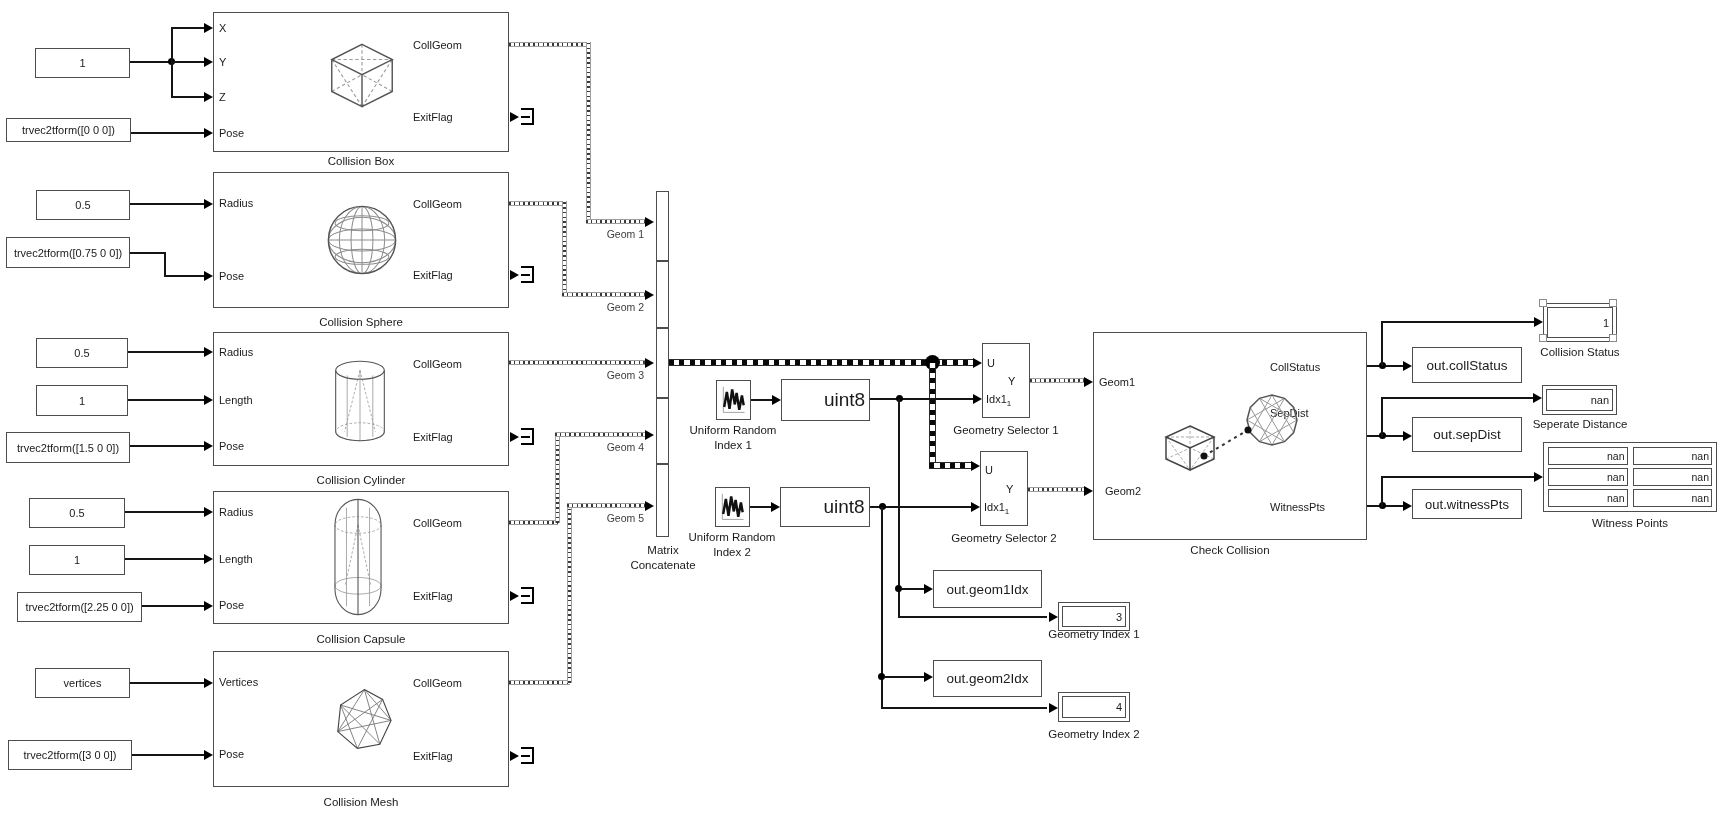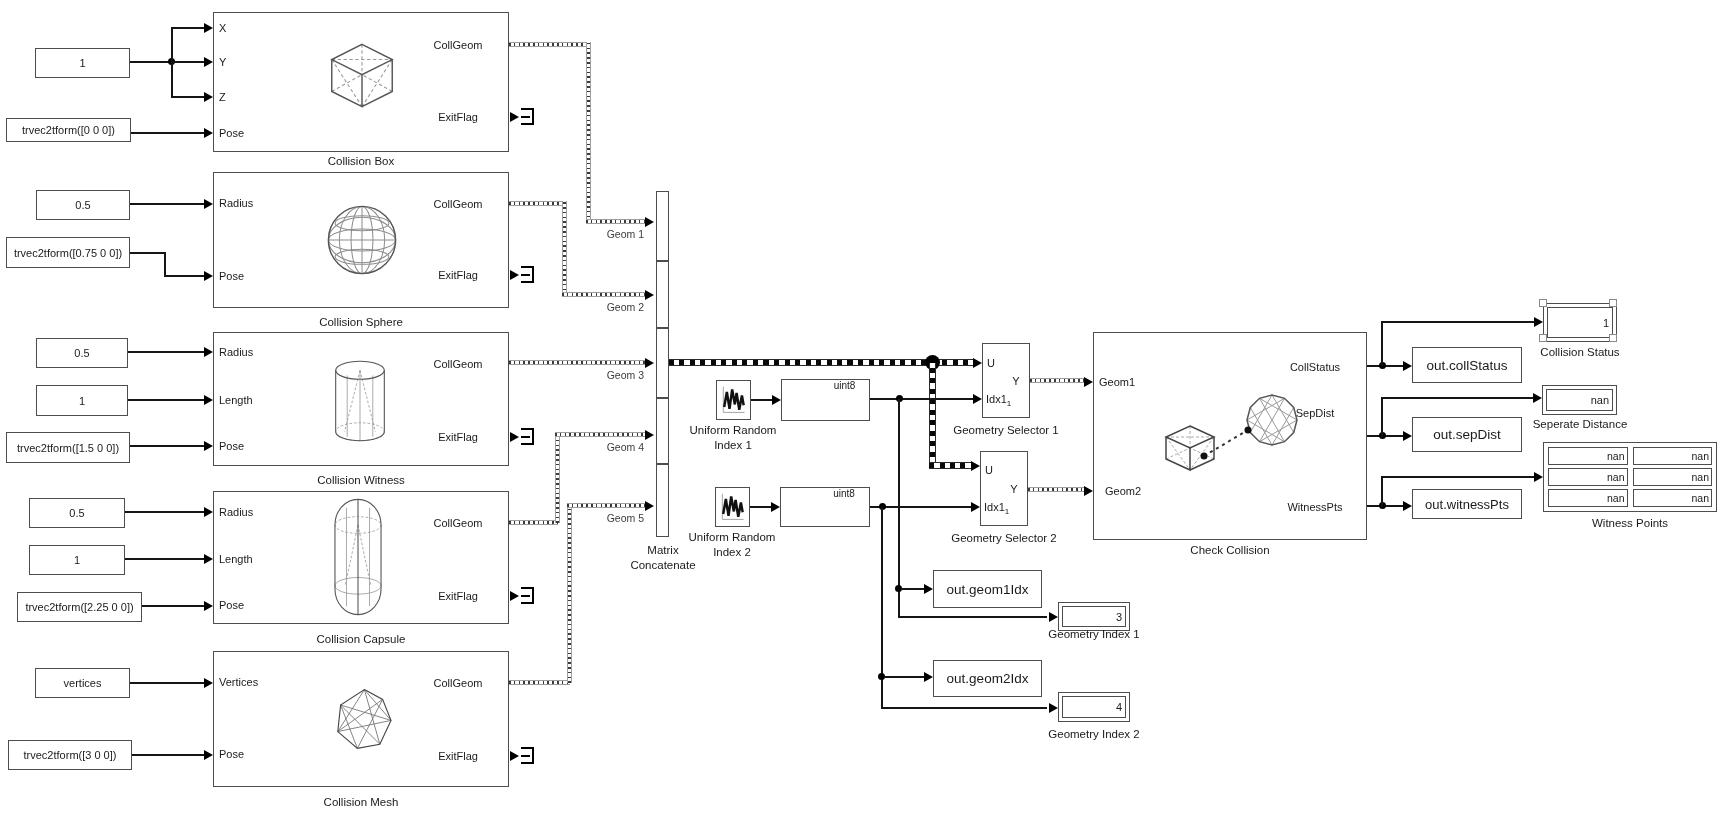--- a/index.html
+++ b/index.html
@@ -1,21 +1,21 @@
 <!DOCTYPE html>
 <html><head>
 <meta charset="utf-8">
 <style>
   html,body{margin:0;padding:0;background:#fff;}
   #canvas{position:relative;width:1730px;height:815px;background:#fff;
     font-family:"Liberation Sans",sans-serif;color:#1a1a1a;overflow:hidden;}
   .blk{position:absolute;border:1.6px solid #4d4d4d;background:#fff;box-sizing:border-box;}
   .cap{position:absolute;font-size:11.5px;color:#1a1a1a;text-align:center;white-space:nowrap;}
   .portL{position:absolute;font-size:11px;line-height:14px;white-space:nowrap;}
-  .portR{position:absolute;font-size:11px;line-height:14px;white-space:nowrap;text-align:center;}
+  .portR{position:absolute;font-size:11px;line-height:14px;white-space:nowrap;text-align:left;}
   .cval{position:absolute;font-size:11px;display:flex;align-items:center;justify-content:center;
     border:1.6px solid #4d4d4d;background:#fff;box-sizing:border-box;white-space:nowrap;}
   .wh{position:absolute;height:1.6px;background:#151515;}
   .wv{position:absolute;width:1.6px;background:#151515;}
   .rail-h{position:absolute;height:3px;border-top:1.6px solid #9e9e9e;border-bottom:1.6px solid #9e9e9e;
     background:repeating-linear-gradient(90deg,#3a3a3a 0 1.6px,#fff 1.6px 4.8px);}
   .rail-v{position:absolute;width:3px;border-left:1.6px solid #9e9e9e;border-right:1.6px solid #9e9e9e;
     background:repeating-linear-gradient(0deg,#3a3a3a 0 1.6px,#fff 1.6px 4.8px);}
   .chk-h{position:absolute;height:5px;border-top:1.6px solid #2a2a2a;border-bottom:1.6px solid #2a2a2a;
     background:repeating-linear-gradient(90deg,#0a0a0a 0 5px,#fff 5px 10.5px);}
@@ -24,21 +24,21 @@
   .arr{position:absolute;width:0;height:0;border-left:9px solid #000;
     border-top:5px solid transparent;border-bottom:5px solid transparent;}
   .dot{position:absolute;width:7px;height:7px;background:#000;border-radius:50%;}
   .bigdot{position:absolute;width:15px;height:15px;background:#000;border-radius:50%;}
   .term{position:absolute;width:13px;height:17px;border-top:2px solid #000;
     border-bottom:2px solid #000;border-right:2px solid #000;box-sizing:border-box;}
   .term .mid{position:absolute;left:0;top:6px;width:9px;height:2px;background:#000;}
   .siglbl{position:absolute;font-size:10.5px;color:#3c3c3c;text-align:right;white-space:nowrap;}
   .tw{position:absolute;border:1.6px solid #4d4d4d;background:#fff;display:flex;align-items:center;
     justify-content:center;font-size:13.5px;box-sizing:border-box;white-space:nowrap;}
-  .bigtxt{position:absolute;display:flex;align-items:flex-start;justify-content:center;font-size:10px;padding-left:38px;}
+  .bigtxt{position:absolute;display:flex;align-items:center;justify-content:center;font-size:19px;padding-left:38px;}
   .disp{position:absolute;border:1.6px solid #4d4d4d;background:#fff;padding:3px;box-sizing:border-box;}
   .disp .in{border:1.6px solid #4d4d4d;width:100%;height:100%;box-sizing:border-box;font-size:11px;
     display:flex;align-items:center;justify-content:flex-end;padding-right:3px;background:#fff;}
   .handle{position:absolute;width:8px;height:8px;background:#fff;border:1.5px solid #8a8a8a;box-sizing:border-box;}
   .wgrid{position:absolute;border:1.6px solid #4d4d4d;background:#fff;box-sizing:border-box;
     display:grid;grid-template-columns:1fr 1fr;grid-template-rows:1fr 1fr 1fr;gap:3px 5px;padding:4px;}
   .wgrid .cell{border:1.5px solid #4d4d4d;font-size:10.5px;display:flex;align-items:center;
     justify-content:flex-end;padding-right:2px;background:#fff;}
   svg{position:absolute;}
 </style>
@@ -148,21 +148,21 @@
     <g fill="none" stroke="#9a9a9a" stroke-width="1.3">
       <ellipse cx="50" cy="118" rx="38" ry="14" stroke-dasharray="4 3"></ellipse>
       <path d="M50,22 L26,118 M50,22 L74,118" stroke-dasharray="4 3"></path>
       <path d="M30,30 L30,126 M70,30 L70,126 M50,22 L50,132"></path>
     </g>
     <g fill="none" stroke="#555" stroke-width="1.7">
       <ellipse cx="50" cy="22" rx="38" ry="14"></ellipse>
       <path d="M12,22 L12,118 M88,22 L88,118 M12,118 A38,14 0 0 0 88,118"></path>
     </g>
   </svg>
-  <div class="cap" style="left:281px;top:474px;width:160px;">Collision Witness</div>
+  <div class="cap" style="left:281px;top:474px;width:160px;">Collision Cylinder</div>
   <div class="arr" style="left:510px;top:432px;"></div>
   <div class="term" style="left:521px;top:428px;">
       <div class="mid"></div>
     </div>
 
   <div class="cval" style="left:29px;top:498px;width:96px;height:30px;">
       <span>0.5</span>
     </div>
   <div class="cval" style="left:29px;top:545px;width:96px;height:30px;">
       <span>1</span>

